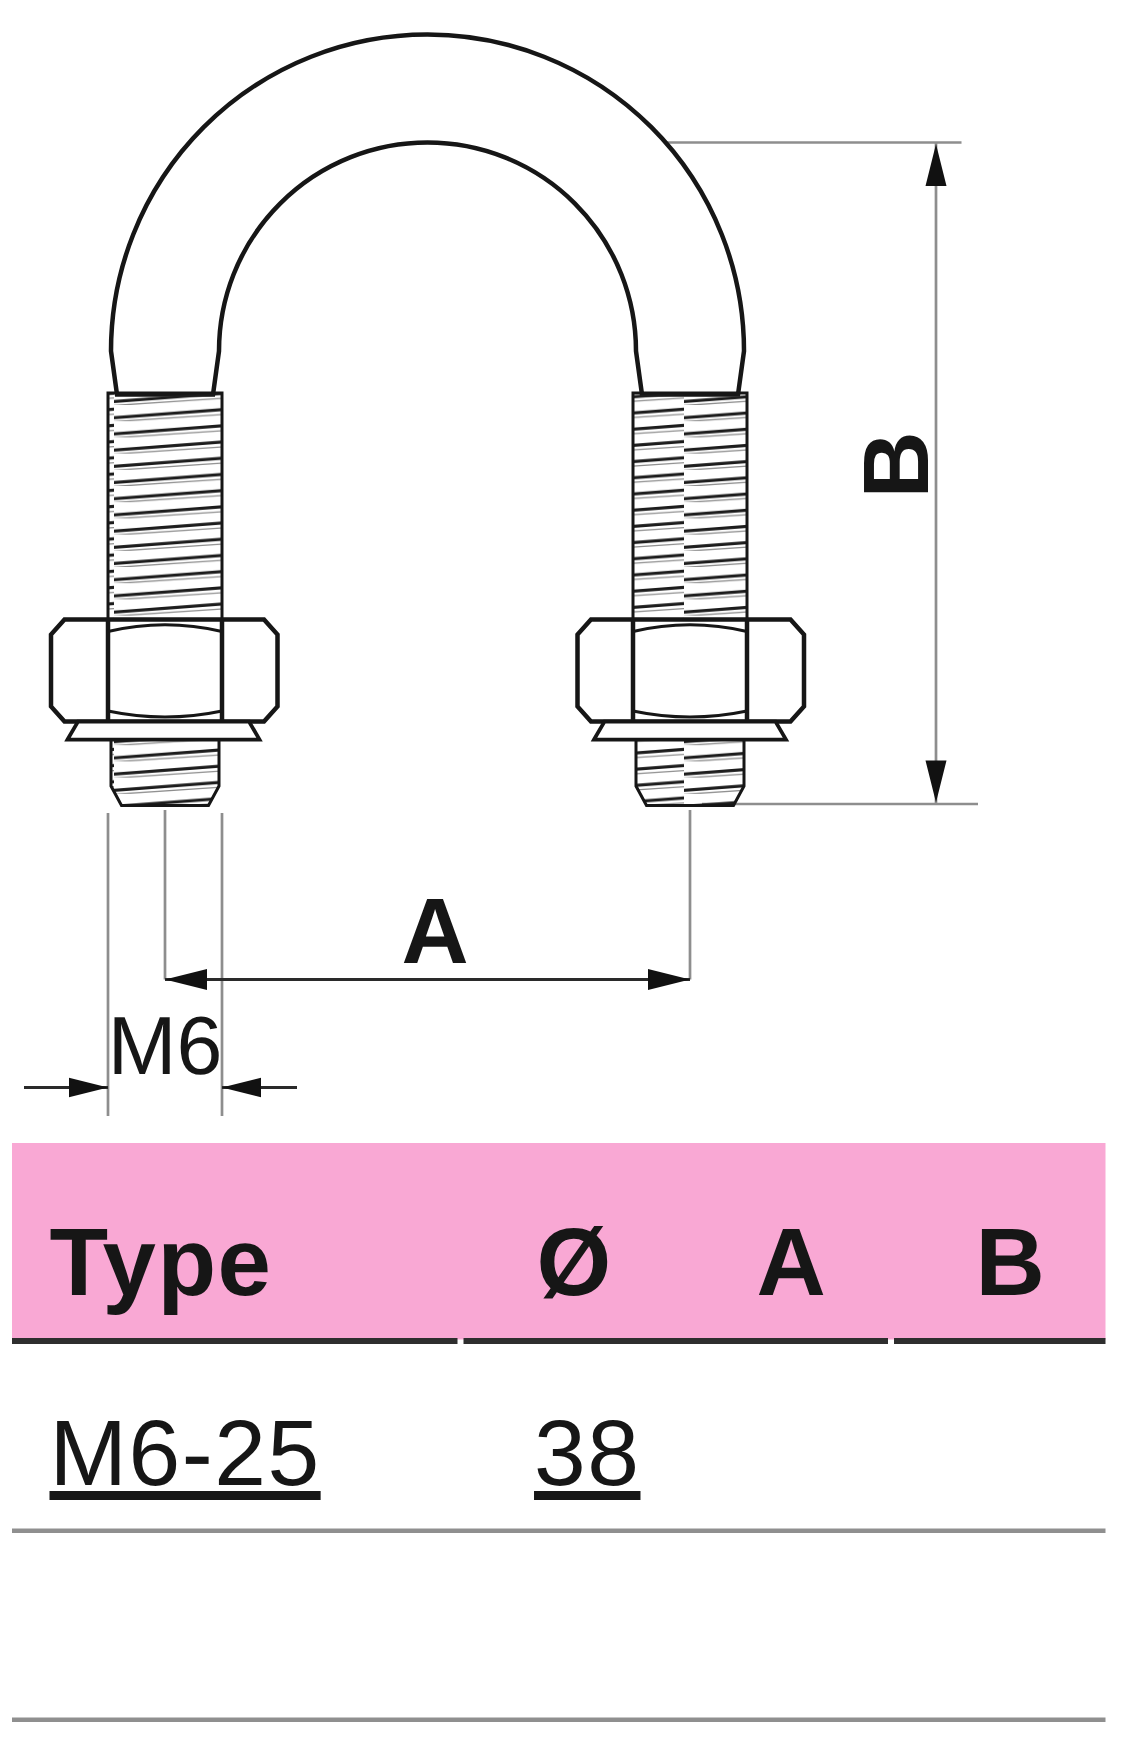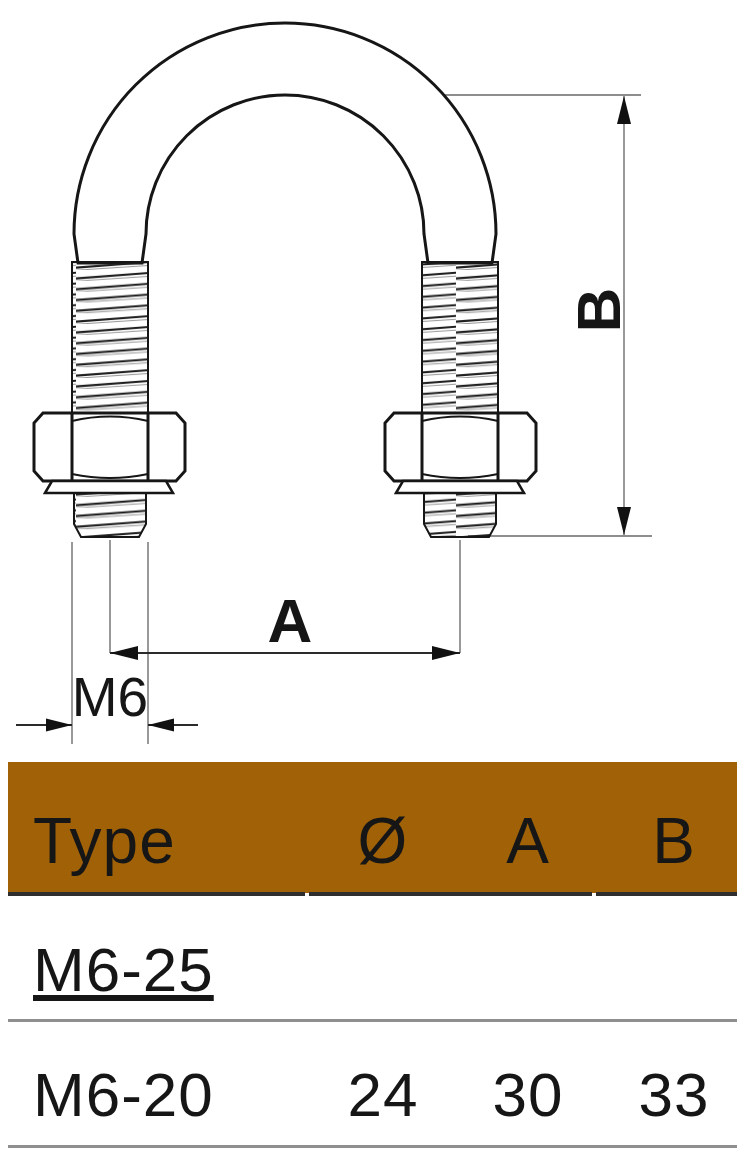--- a/index.html
+++ b/index.html
@@ -16,22 +16,22 @@
   #spec-table { position:absolute; left:8px; top:762px; width:729px; height:392px; }
   .trow {
     position:absolute; left:0; width:729px;
     display:grid; grid-template-columns:296px 158px 132px 143px;
     align-items:center;
   }
   .trow .c0 { text-align:left;  padding-left:25px; }
   .trow .c1, .trow .c2, .trow .c3 { text-align:center; }
   .trow .c3 { padding-left:17px; }
   #header-row {
-    top:0; height:131px; background:#a16207;
-    font-size:64px; font-weight:normal; letter-spacing:1px; padding-top:0;
+    top:0; height:131px; background:#f9a8d4;
+    font-size:64px; font-weight:bold; letter-spacing:1px; padding-top:0;
   }
   #header-row > div { padding-top:26px; }
   .data-row { font-size:62px; font-weight:normal; letter-spacing:1px; }
   .data-row > div { padding-top:22px; }
   #row-1 { top:135px; height:122px;text-decoration:underline; }
   #row-2 { top:260px; height:123px; }
   .rule { position:absolute; }
   .rule.dark  { background:#2e2e2e; height:4px; }
   .rule.gray  { background:#8f8f8f; height:3px; }
   
@@ -118,23 +118,18 @@
     <div class="c1">Ø</div>
     <div class="c2">A</div>
     <div class="c3">B</div>
   </div>
   <div class="rule dark" id="hline-seg1"></div>
   <div class="rule dark" id="hline-seg2"></div>
   <div class="rule dark" id="hline-seg3"></div>
 
   <div class="trow data-row" id="row-1">
     <div class="c0">M6-25</div>
+    <div class="c3">38</div>
   </div>
   <div class="rule gray" id="sep-1"></div>
 
-  <div class="trow data-row" id="row-2">
-    <div class="c0">M6-20</div>
-    <div class="c1">24</div>
-    <div class="c2">30</div>
-    <div class="c3">33</div>
-  </div>
   <div class="rule gray" id="sep-2"></div>
 </div>
 
 </body></html>

